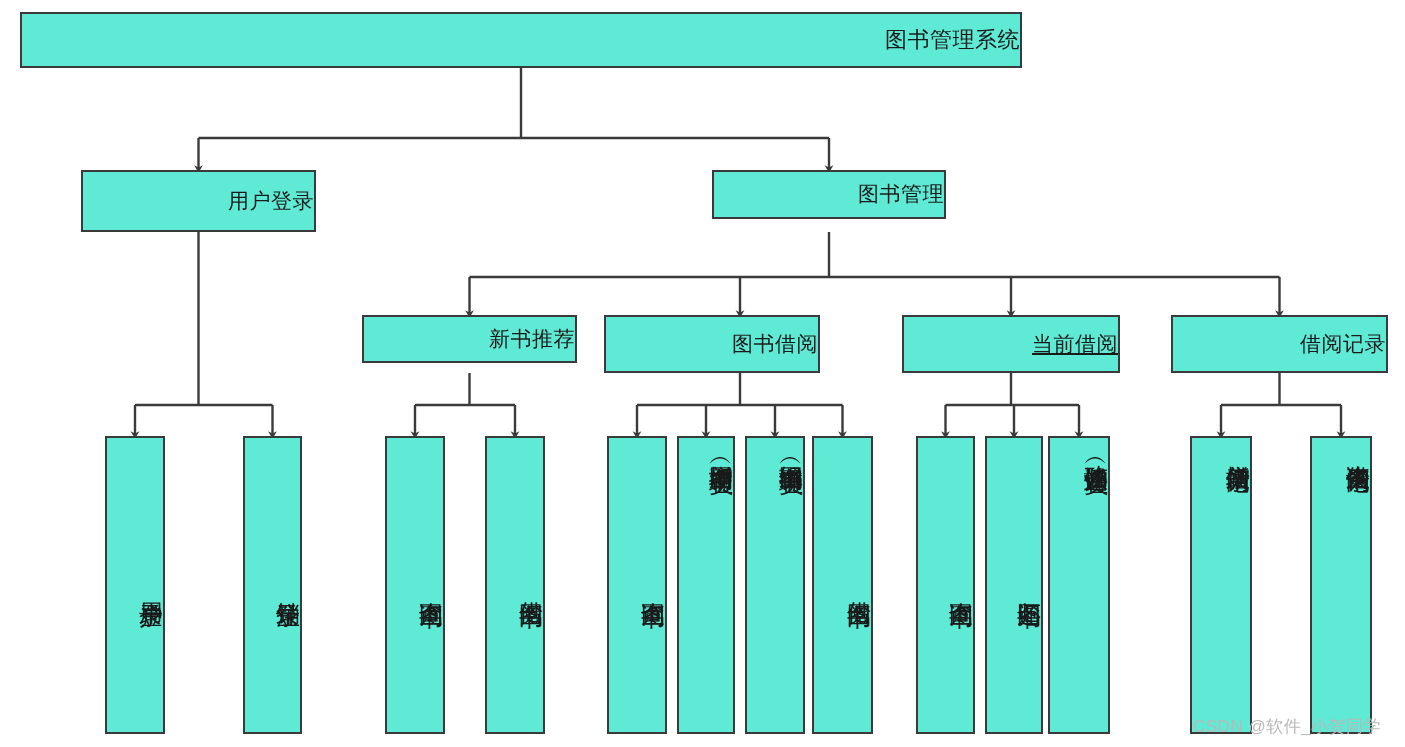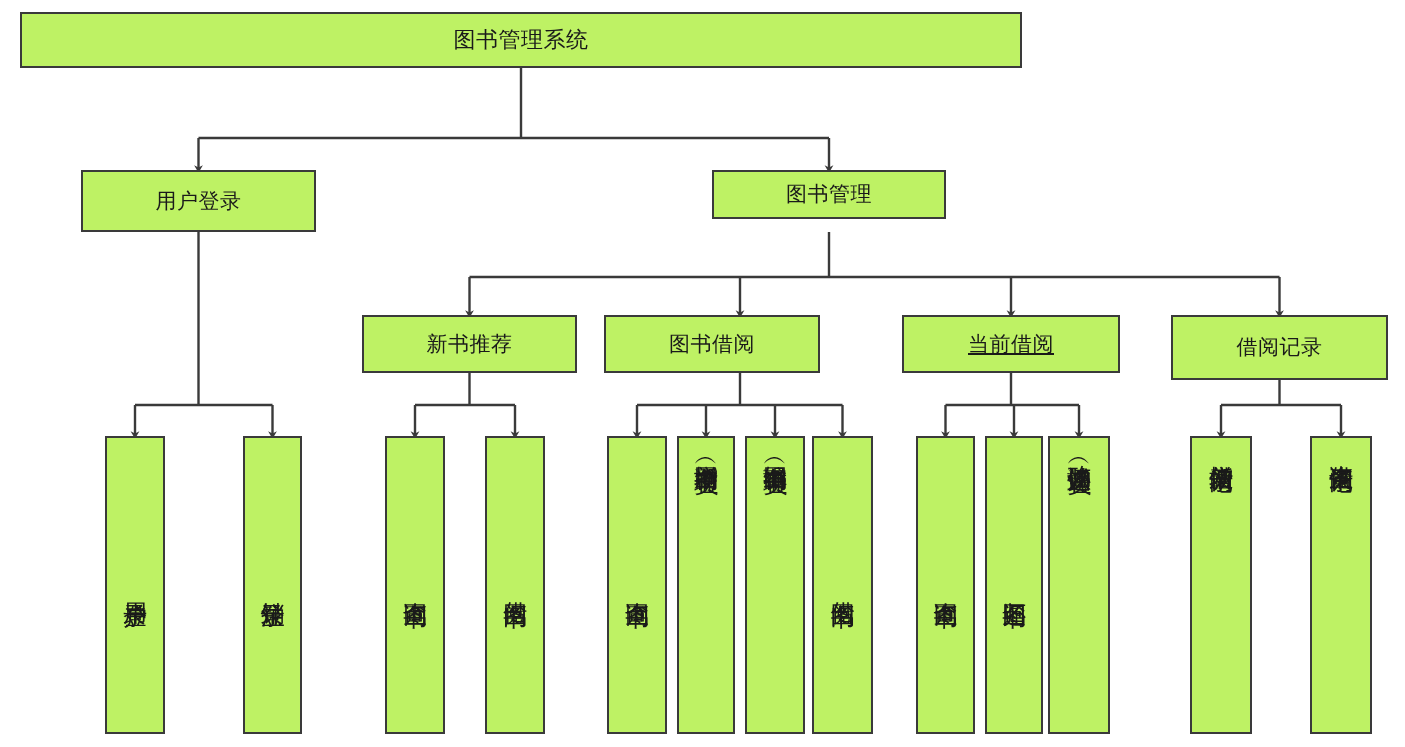--- a/index.html
+++ b/index.html
@@ -22,24 +22,24 @@
     left: 0;
     top: 0;
     width: 1405px;
     height: 747px;
     pointer-events: none;
   }
   .node {
     position: absolute;
     box-sizing: border-box;
     border: 2.5px solid #3a3a3a;
-    background: #bef264;
+    background: #5eead4;
     display: flex;
     align-items: center;
-    justify-content: center;
+    justify-content: flex-end;
     color: #1a1a1a;
   }
   .node-label {
     display: block;
     text-align: center;
     line-height: 1.18;
   }
   .node.horizontal .node-label {
     font-size: 21px;
     letter-spacing: 0.5px;
@@ -120,30 +120,30 @@
   <div id="node-layer">
       <div class="node horizontal root" style="left: 20px; top: 12px; width: 1002px; height: 56px;">
         <span class="node-label">图书管理系统</span>
       </div>
       <div class="node horizontal" style="left: 81px; top: 170px; width: 235px; height: 62px;">
         <span class="node-label">用户登录</span>
       </div>
       <div class="node horizontal" style="left: 712px; top: 170px; width: 234px; height: 49px;">
         <span class="node-label">图书管理</span>
       </div>
-      <div class="node horizontal" style="left: 362px; top: 315px; width: 215px; height: 58px;">
+      <div class="node horizontal" style="left: 362px; top: 315px; width: 215px; height: 48px;">
         <span class="node-label">新书推荐</span>
       </div>
       <div class="node horizontal" style="left: 604px; top: 315px; width: 216px; height: 58px;">
         <span class="node-label">图书借阅</span>
       </div>
       <div class="node horizontal" style="left: 902px; top: 315px; width: 218px; height: 58px; text-decoration: underline;">
         <span class="node-label">当前借阅</span>
       </div>
-      <div class="node horizontal" style="left: 1171px; top: 315px; width: 217px; height: 65px;">
+      <div class="node horizontal" style="left: 1171px; top: 315px; width: 217px; height: 58px;">
         <span class="node-label">借阅记录</span>
       </div>
       <div class="node vertical centered" style="left: 105px; top: 436px; width: 60px; height: 298px;">
         <span class="node-label">用户登录</span>
       </div>
       <div class="node vertical centered" style="left: 243px; top: 436px; width: 59px; height: 298px;">
         <span class="node-label">注销登录</span>
       </div>
       <div class="node vertical centered" style="left: 385px; top: 436px; width: 60px; height: 298px;">
         <span class="node-label">查询图书</span>
@@ -172,13 +172,14 @@
       <div class="node vertical" style="left: 1048px; top: 436px; width: 62px; height: 298px;">
         <span class="node-label">确认归还（管理员）</span>
       </div>
       <div class="node vertical" style="left: 1190px; top: 436px; width: 62px; height: 298px;">
         <span class="node-label">新增借阅记录</span>
       </div>
       <div class="node vertical" style="left: 1310px; top: 436px; width: 62px; height: 298px;">
         <span class="node-label">查询借阅记录</span>
       </div>
     </div>
+  <div class="watermark" style="left: 1193px; top: 715px;">CSDN @软件_小贺同学</div>
 </div>
 
 </body></html>

